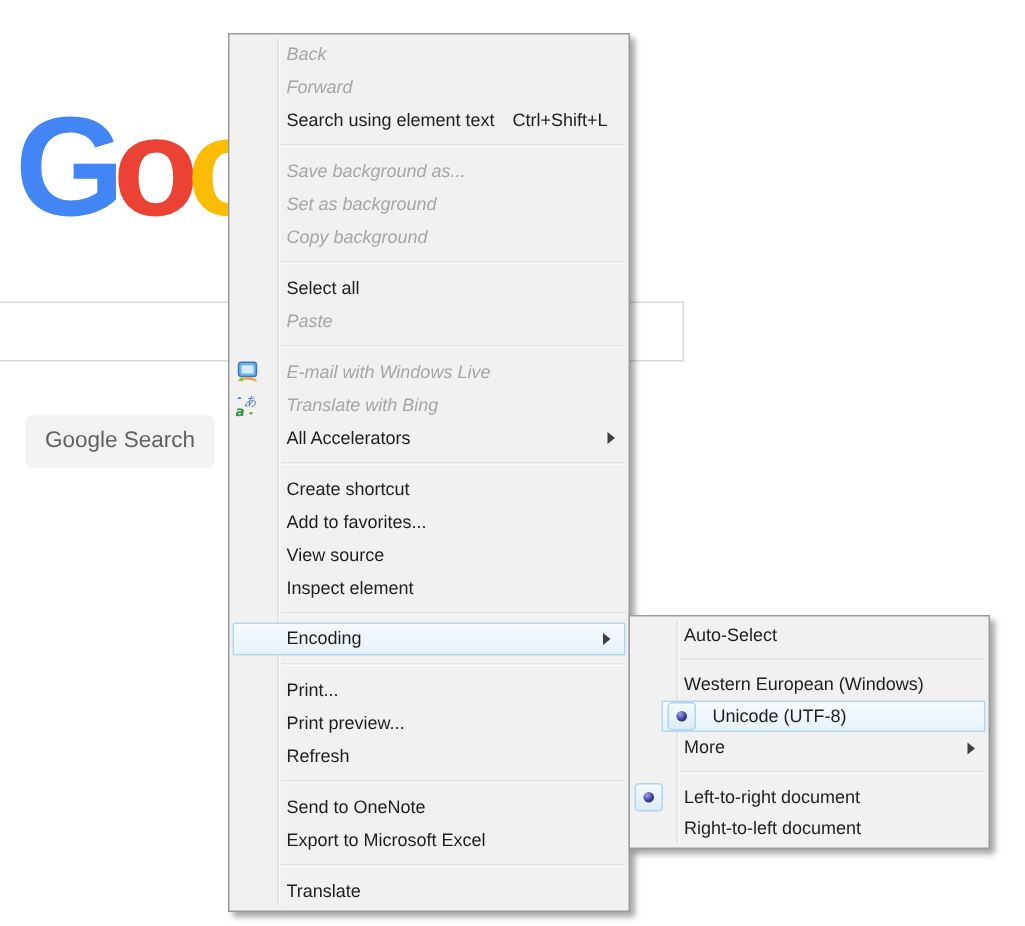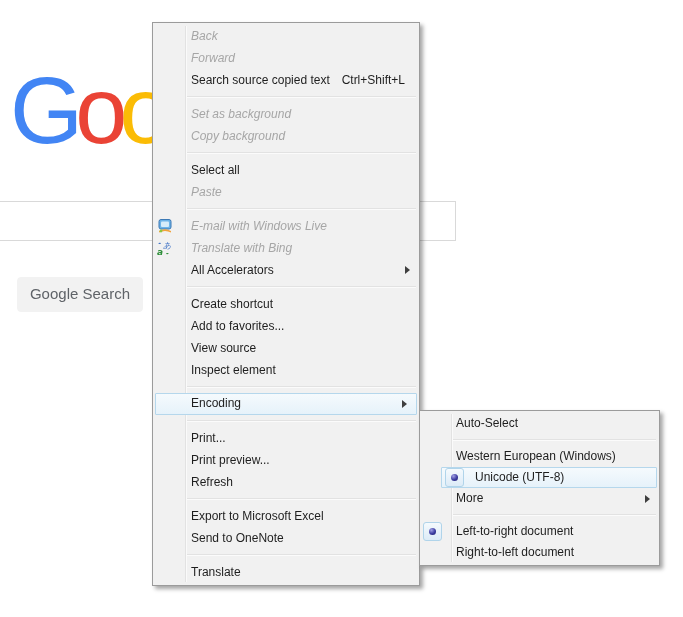--- a/index.html
+++ b/index.html
@@ -1,20 +1,20 @@
 <!DOCTYPE html>
 <html><head>
 <meta charset="utf-8">
 <style>
   html,body{margin:0;padding:0;}
   #screen{position:relative;width:683px;height:617px;background:#ffffff;overflow:hidden;
           font-family:"Liberation Sans",sans-serif;}
 
   
-  .logo{position:absolute;left:10px;top:64px;font-size:94px;font-weight:normal;
+  .logo{position:absolute;left:10px;top:64px;font-size:94px;font-weight:bold;
         letter-spacing:-8px;line-height:1;white-space:nowrap;}
   .search-box{position:absolute;left:-10px;top:201px;width:466px;height:40px;
         border:1px solid #d9d9d9;background:#fff;box-sizing:border-box;outline:none;
         font-size:16px;padding:0 12px;color:#222;}
   .gsearch-btn{position:absolute;left:17px;top:277px;width:124px;height:33px;
         background:#f2f2f2;border:1px solid #f2f2f2;border-radius:4px;
         color:#5f6368;font-size:15px;font-family:Liberation Sans, sans-serif;
         text-align:center;line-height:31px;cursor:pointer;}
 
   
@@ -61,26 +61,29 @@
   <div class="menu" style="left:152px;top:22px;width:268px;">
     <div class="gutter" style="left:32px;"></div>
 
     <div class="mi disabled">
       <span>Back</span>
     </div>
     <div class="mi disabled">
       <span>Forward</span>
     </div>
     <div class="mi">
-      <span>Search source copied text</span>
+      <span>Search using element text</span>
       <span class="shortcut">Ctrl+Shift+L</span>
     </div>
 
     <div class="sep"></div>
 
+    <div class="mi disabled">
+      <span>Save background as...</span>
+    </div>
     <div class="mi disabled">
       <span>Set as background</span>
     </div>
     <div class="mi disabled">
       <span>Copy background</span>
     </div>
 
     <div class="sep"></div>
 
     <div class="mi">
@@ -149,24 +152,24 @@
     <div class="mi">
       <span>Print preview...</span>
     </div>
     <div class="mi">
       <span>Refresh</span>
     </div>
 
     <div class="sep"></div>
 
     <div class="mi">
+      <span>Send to OneNote</span>
+    </div>
+    <div class="mi">
       <span>Export to Microsoft Excel</span>
-    </div>
-    <div class="mi">
-      <span>Send to OneNote</span>
     </div>
 
     <div class="sep"></div>
 
     <div class="mi">
       <span>Translate</span>
     </div>
   </div>
 
   <div class="menu menu2" style="left:419px;top:410px;width:241px;">

